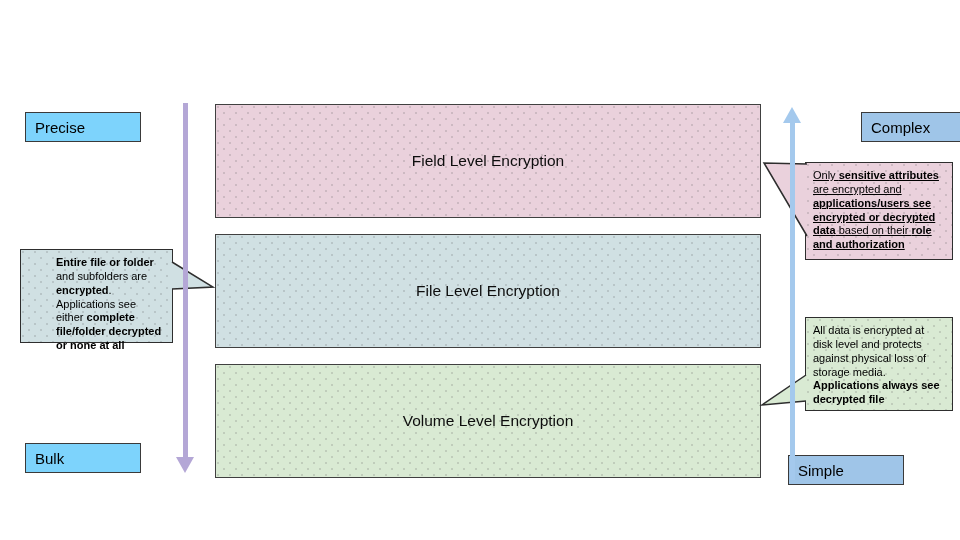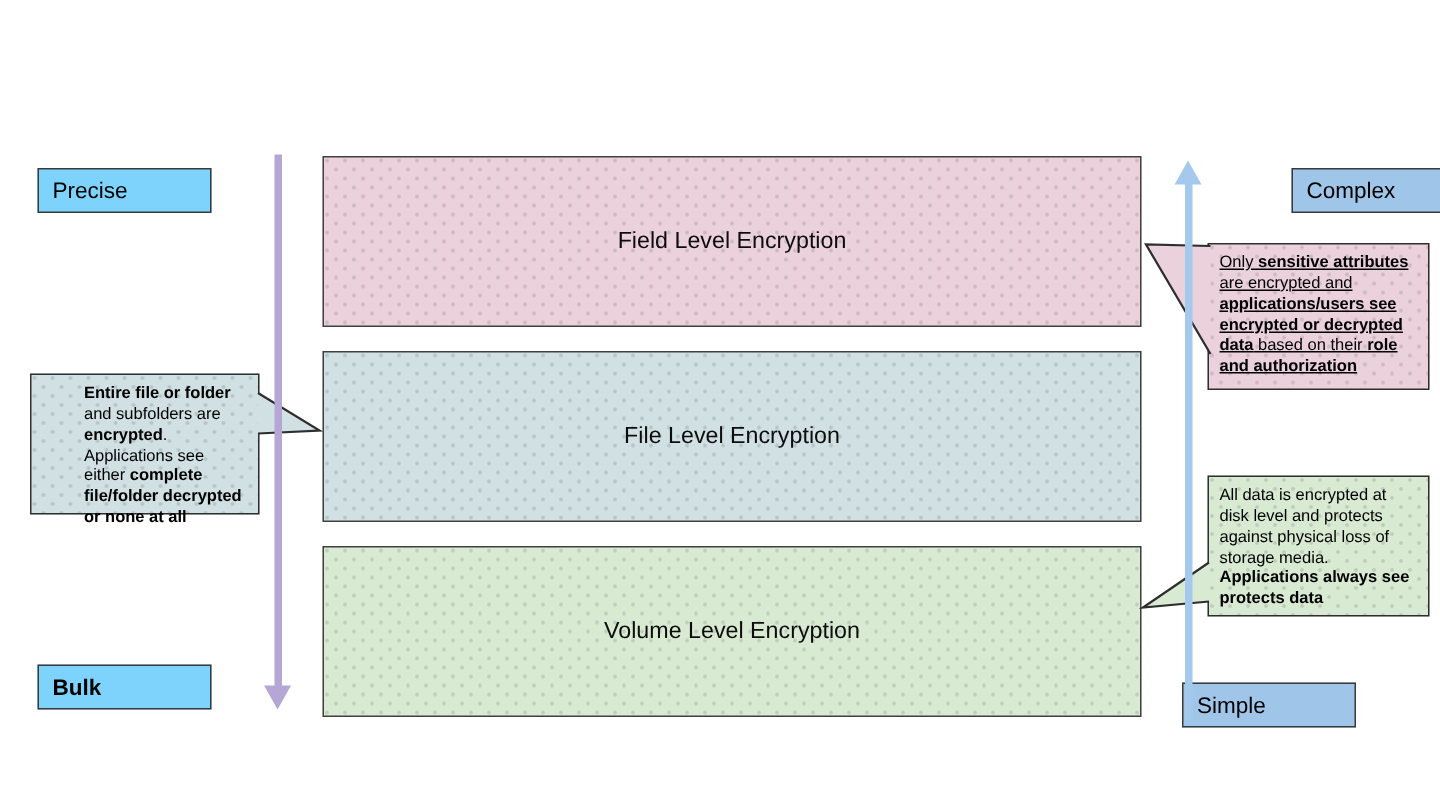--- a/index.html
+++ b/index.html
@@ -47,21 +47,21 @@
     display: flex;
     align-items: center;
     padding-left: 9px;
     font-size: 15px;
     color: #000;
     z-index: 1;
   }
   .lbl-purple { background-color: #7dd3fc; }
   .lbl-blue   { background-color: #9fc5e8; }
   .lbl-precise { left: 25px;  top: 112px; }
-  .lbl-bulk    { left: 25px;  top: 443px; font-weight: bold; }
+  .lbl-bulk    { left: 25px;  top: 443px; }
   .lbl-complex { left: 861px; top: 112px; }
   .lbl-simple  { left: 788px; top: 443px; margin-top: 12px; }
 
   
   .arrow-line { position: absolute; width: 5px; z-index: 3; }
   .purple-line { left: 183px; top: 103px; height: 355px; background: #b4a7d6; }
   .blue-line   { left: 790px; top: 122px; height: 358px; background: #a4c9ed; }
   .arrow-head { position: absolute; width: 0; height: 0; z-index: 3; }
   .purple-head {
     left: 176px; top: 457px;
@@ -129,21 +129,21 @@
   </svg>
 
   <div class="callout co-field textured">
     <span><span>Only </span><b>sensitive attributes</b><span> are encrypted and </span><b>applications/users see encrypted or decrypted data</b><span> based on their </span><b>role and authorization</b></span>
   </div>
   <svg class="tail" style="left:760px; top:156px;" width="50" height="86">
     <path d="M 47,8 L 4,7 L 47,80" fill="#ead1dc" stroke="#2e2e2e" stroke-width="1.5"></path>
   </svg>
 
   <div class="callout co-volume textured">
-    <span><span>All data is encrypted at disk level and protects against physical loss of storage media. </span><b>Applications always see protects data</b></span>
+    <span><span>All data is encrypted at disk level and protects against physical loss of storage media. </span><b>Applications always see decrypted file</b></span>
   </div>
   <svg class="tail" style="left:758px; top:368px;" width="52" height="44">
     <path d="M 48,7 L 4,37 L 48,33" fill="#d9ead3" stroke="#2e2e2e" stroke-width="1.5"></path>
   </svg>
 
   <div class="arrow-line purple-line"></div>
   <div class="arrow-head purple-head"></div>
 
   <div class="arrow-line blue-line"></div>
   <div class="arrow-head blue-head"></div>

